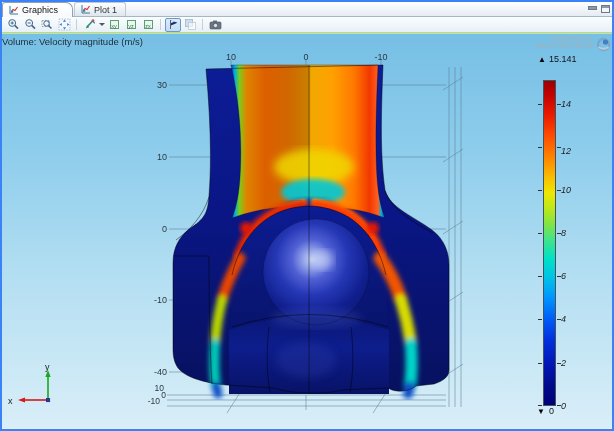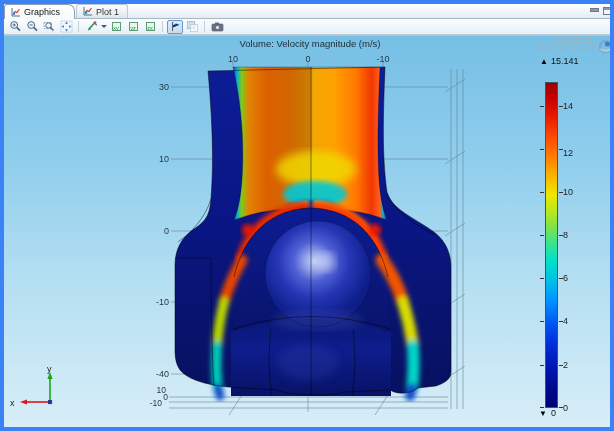--- a/index.html
+++ b/index.html
@@ -1,19 +1,19 @@
 <!DOCTYPE html>
 <html><head>
 <meta charset="utf-8">
 <style>
   html,body{margin:0;padding:0;background:#c8c8c8;}
   *{box-sizing:border-box;}
   .window{
     position:relative;width:614px;height:431px;
-    border:4px solid #3b82f6;background:#fca5a5;
+    border:2px solid #3b82f6;background:#bef264;
     font-family:"Liberation Sans",sans-serif;
     overflow:hidden;
   }
   
   .tabbar{
     position:absolute;left:0;top:0;width:612px;height:15px;
     background:linear-gradient(#ffffff,#e4ecf3);
     border-bottom:1px solid #a6b8c6;
     display:flex;align-items:flex-end;
   }
@@ -48,40 +48,40 @@
   .tbtn.pressed{border:1px solid #6899cc;background:linear-gradient(#dcebf8,#c4dcf1);}
   .tsep{width:1px;height:11px;background:#c3cfd9;margin:0 3px;}
   .caret{width:0;height:0;border-left:3px solid transparent;border-right:3px solid transparent;border-top:3px solid #4a5a68;margin-left:1px;}
   
   .canvas{
     position:absolute;left:0;top:32px;width:612px;height:394px;
     background:linear-gradient(180deg,#76bfe5 0%,#8ecdec 30%,#b4dff2 62%,#d9eef8 100%);
     overflow:hidden;
   }
   .bottomstrip{position:absolute;left:0;top:426px;width:612px;height:3px;background:#e7edf2;}
-  .ptitle{position:absolute;left:0;top:2px;width:612px;text-align:center;font-size:9.5px;color:#1d2a33;}
+  .ptitle{position:absolute;left:0;top:2px;width:612px;font-size:9.5px;color:#1d2a33;}
   
   .brand{position:absolute;right:20px;top:1px;text-align:right;color:#9db3bf;line-height:1.05;}
   .brand .l1{font-size:8px;letter-spacing:1.5px;font-weight:bold;}
   .brand .l2{font-size:6.5px;letter-spacing:0.8px;font-weight:bold;}
   .brandglyph{position:absolute;right:3px;top:3px;}
   
   .cbmax{position:absolute;left:536px;top:20px;font-size:9px;color:#111;display:flex;gap:3px;align-items:center;}
   .cbmin{position:absolute;left:535px;top:372px;font-size:9px;color:#111;display:flex;gap:4px;align-items:center;}
   .marker{font-size:8px;color:#000;}
   .cbar{
     position:absolute;left:541px;top:46px;width:13px;height:326px;
     border:1px solid #44545e;
     background:linear-gradient(to bottom,
       #9c0000 0%,#c00000 4%,#e81800 10%,#ff4c00 17%,#ff8800 24%,
       #f8c000 30%,#efe600 34.5%,#c0e818 39%,#84e444 44%,#40e488 49%,
       #00e0c8 55%,#00c0e8 61%,#0094ff 67%,#0058f4 74%,#0030dc 80%,
       #0018b8 87%,#000a8c 94%,#000078 100%);
   }
-  .cbt{position:absolute;left:559px;width:20px;font-size:9px;color:#222;}
+  .cbt{position:absolute;left:559px;width:20px;font-size:9px;color:#222;font-style:italic;}
   .cbtick{position:absolute;width:4px;height:1px;background:#333;}
   .t0{top:65px}.t1{top:112px}.t2{top:151px}.t3{top:194px}.t4{top:237px}.t5{top:280px}.t6{top:324px}.t7{top:367px}
   
   .za{position:absolute;left:135px;width:30px;text-align:right;font-size:9px;color:#2a3942;}
   .xa{position:absolute;width:30px;text-align:center;font-size:9px;color:#2a3942;top:18px;}
   .da{position:absolute;width:26px;text-align:right;font-size:8.5px;color:#2a3942;}
   .gridsvg,.geomsvg,.triadsvg{position:absolute;}
 </style>
 </head>
 <body>

